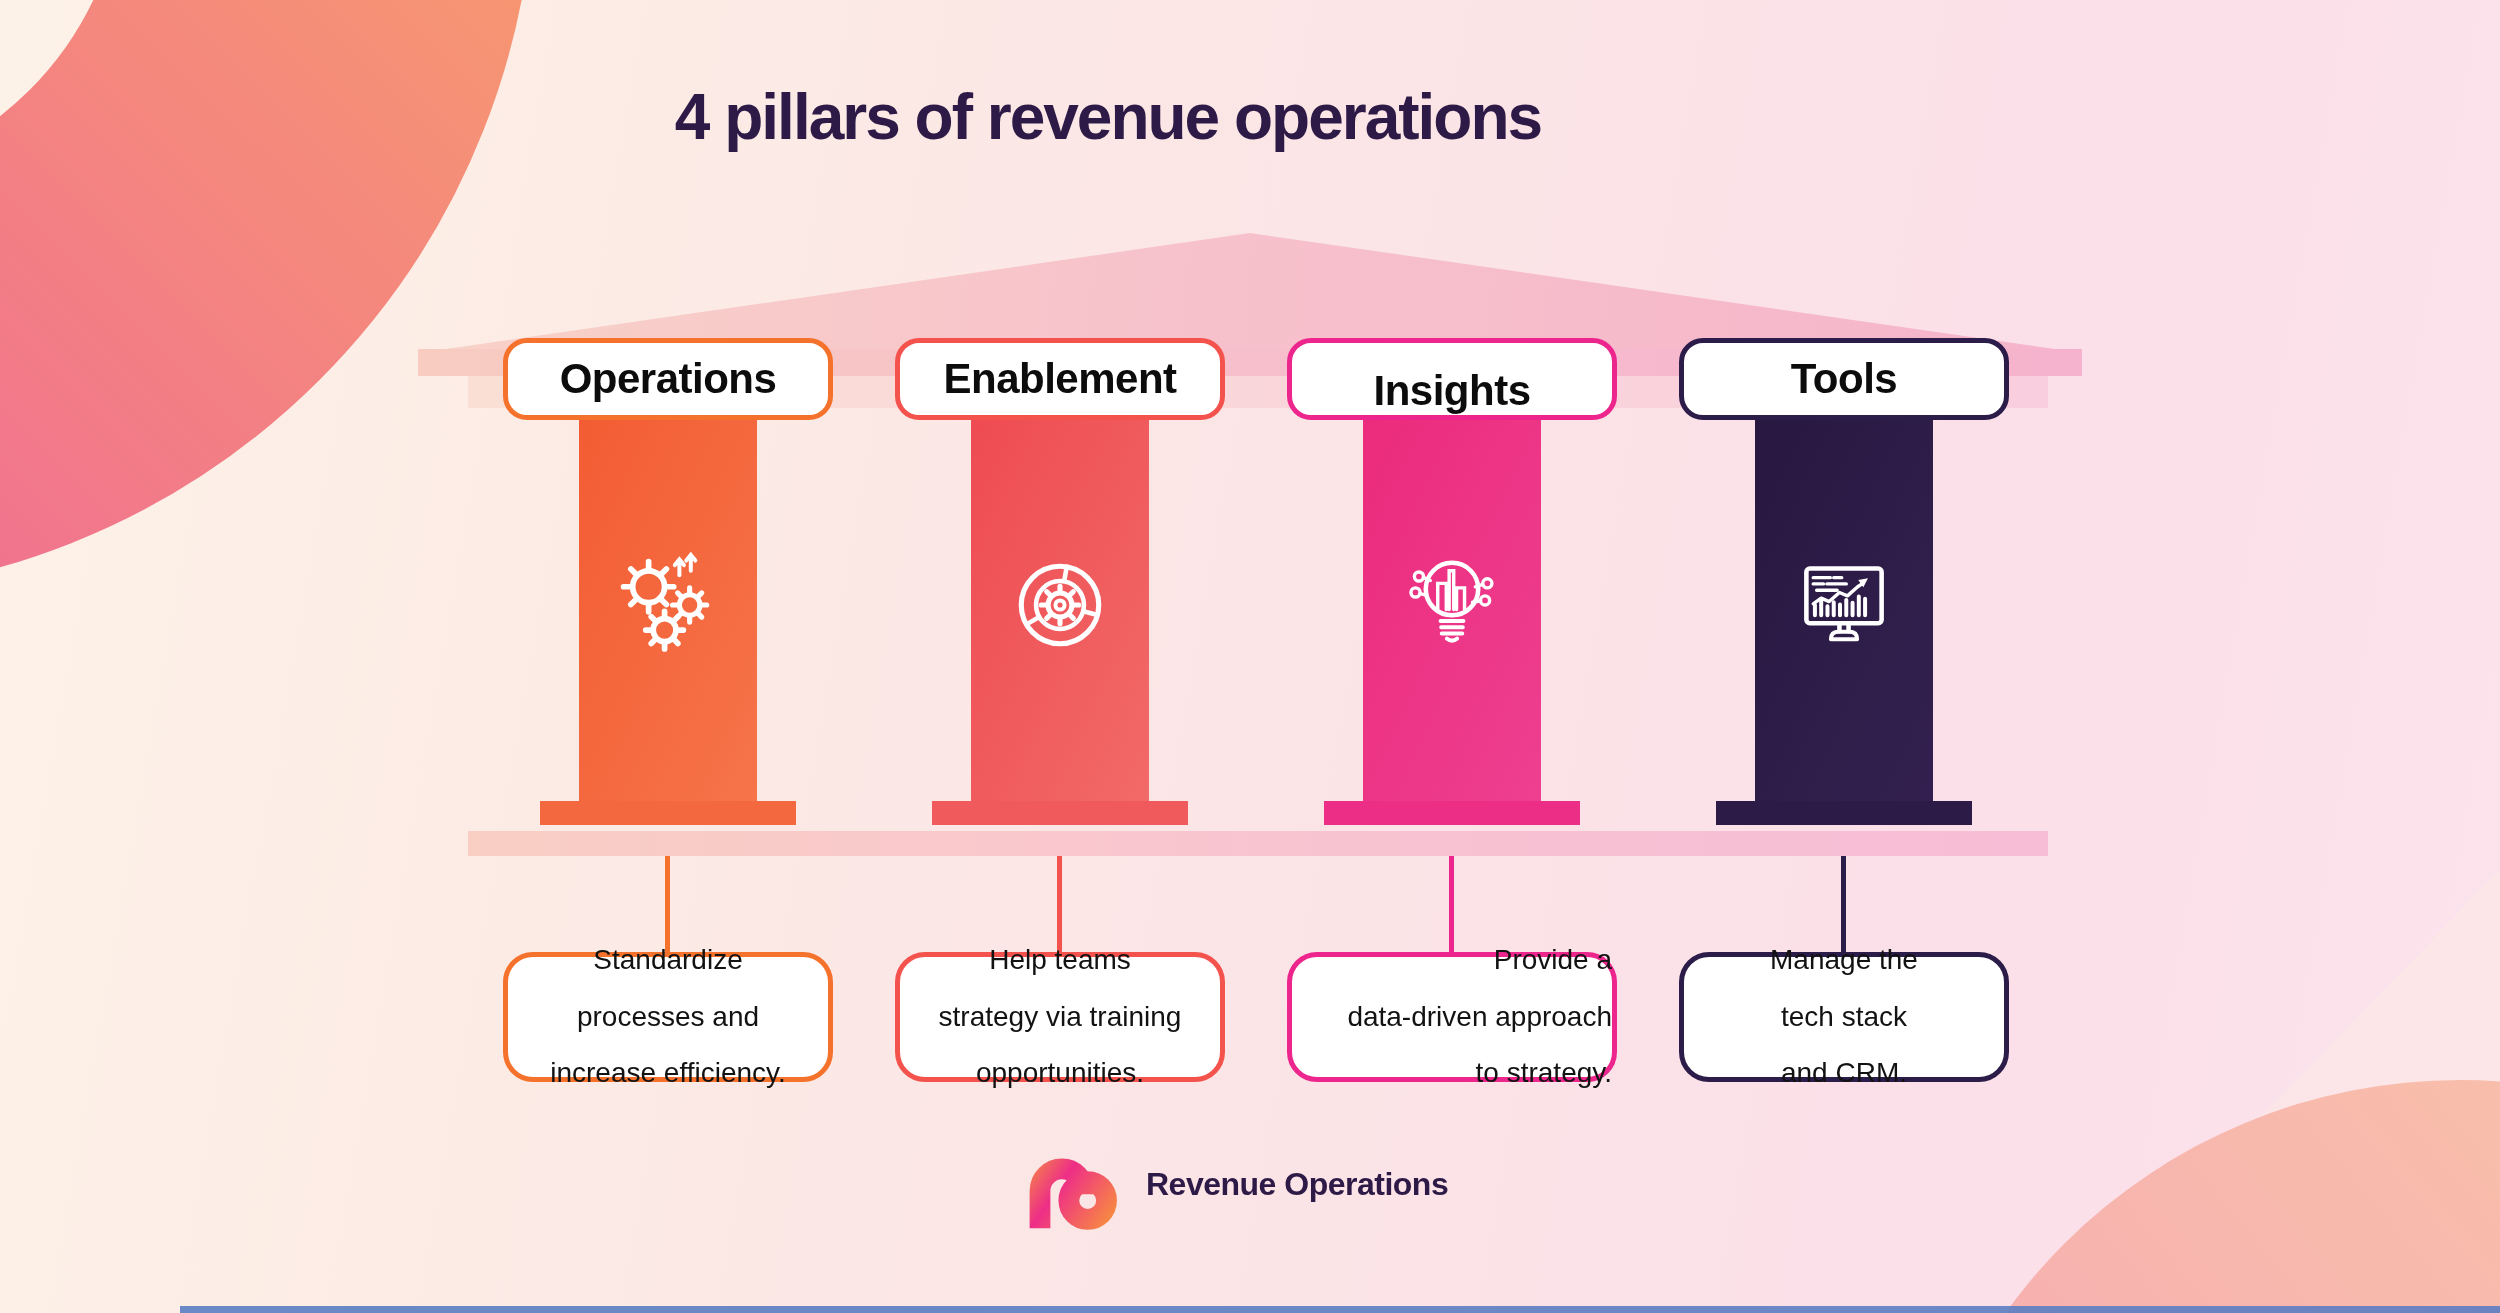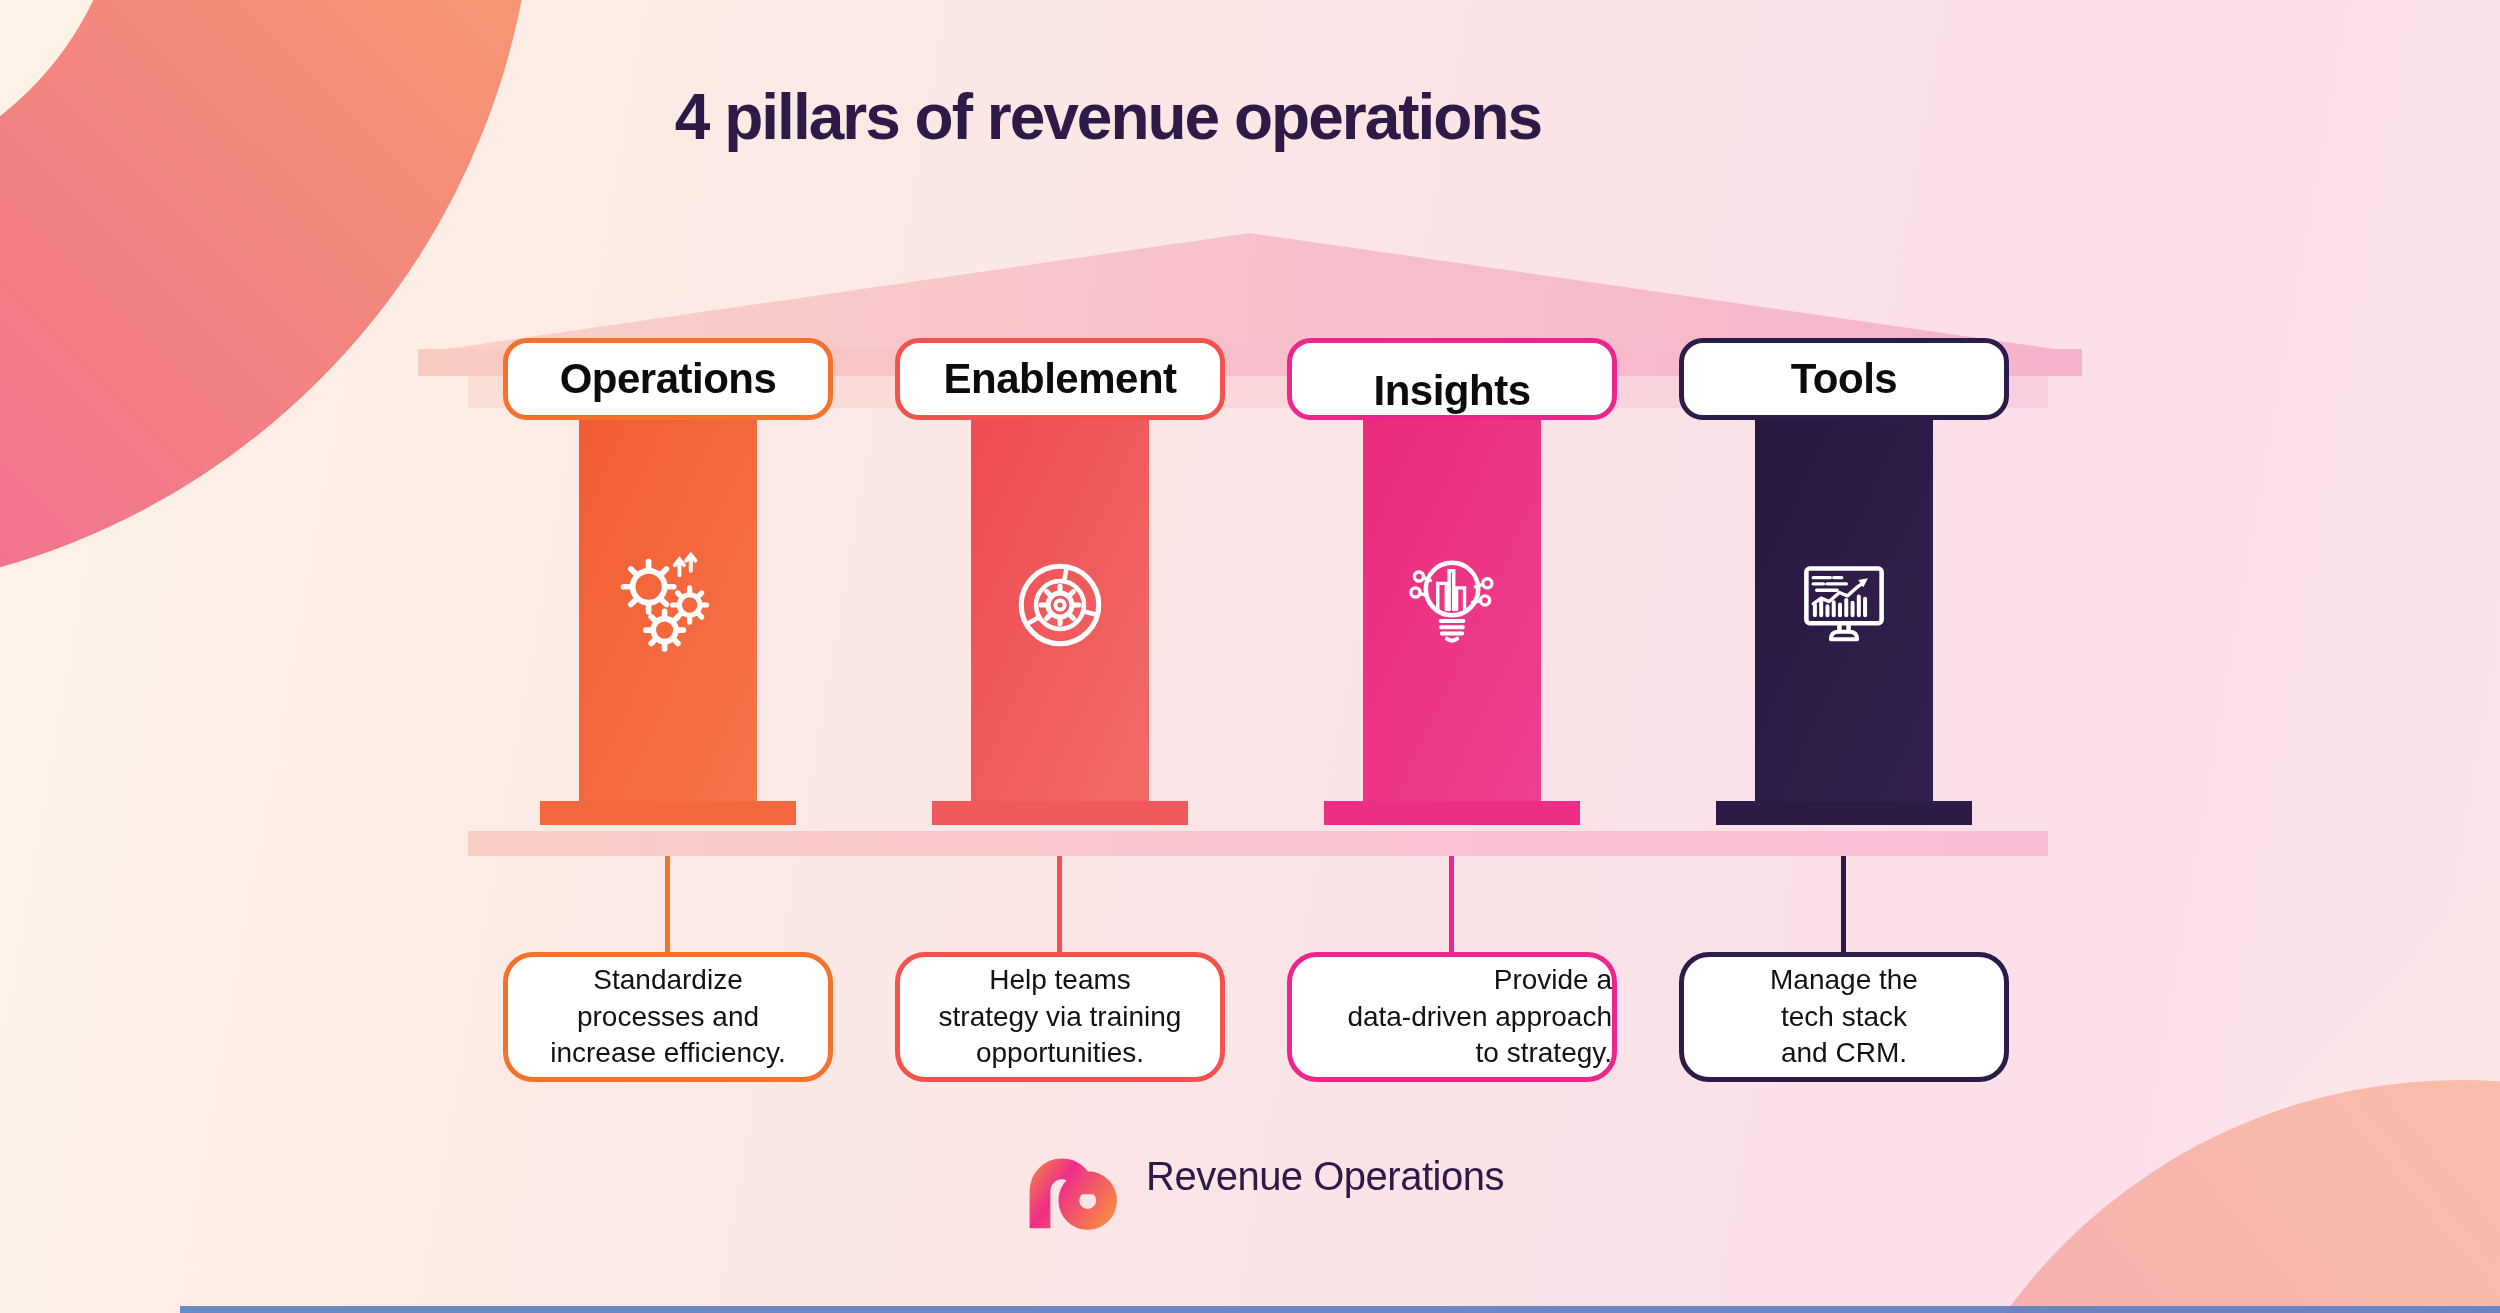--- a/index.html
+++ b/index.html
@@ -43,34 +43,34 @@
   .label-box span{font-size:42px;font-weight:700;letter-spacing:-.5px;color:#0c0c0c;}
   .label-box.p0{border-color:#F5722C;} .label-box.p1{border-color:#F4534D;}
   .label-box.p2{border-color:#EC268C;} .label-box.p3{border-color:#2C1C49;}
   
   .conn{top:856px;width:5px;height:96px;z-index:2;}
   .conn.p0{background:#F5722C;} .conn.p1{background:#F4534D;}
   .conn.p2{background:#EC268C;} .conn.p3{background:#2C1C49;}
   
   .desc-box{top:952px;width:330px;height:130px;background:#fff;border-radius:30px;z-index:3;
             display:flex;flex-direction:column;align-items:center;justify-content:center;
-            border:5px solid #000;box-sizing:border-box;text-align:center;}
+            border:5px solid #000;box-sizing:border-box;text-align:center;gap:20px;}
   .desc-box span{display:block;font-size:28px;line-height:1.3;color:#121212;font-weight:400;}
   .desc-box.p0{border-color:#F5722C;} .desc-box.p1{border-color:#F4534D;}
   .desc-box.p2{border-color:#EC268C;} .desc-box.p3{border-color:#2C1C49;}
   
   .cx0.shaft{left:579px;} .cx1.shaft{left:971px;} .cx2.shaft{left:1363px;} .cx3.shaft{left:1755px;}
   .cx0.cap{left:540px;}   .cx1.cap{left:932px;}   .cx2.cap{left:1324px;}   .cx3.cap{left:1716px;}
   .cx0.label-box,.cx0.desc-box{left:503px;}  .cx1.label-box,.cx1.desc-box{left:895px;}
   .cx2.label-box,.cx2.desc-box{left:1287px;align-items:flex-end;} .cx3.label-box,.cx3.desc-box{left:1679px;}
   .cx0.conn{left:665px;} .cx1.conn{left:1057px;} .cx2.conn{left:1449px;} .cx3.conn{left:1841px;}
   .cx0.icon{left:611px;} .cx1.icon{left:1003px;} .cx2.icon{left:1395px;} .cx3.icon{left:1787px;}
   
   .logo{left:1020px;top:1148px;z-index:3;display:flex;align-items:flex-start;}
-  .logo-text{margin-left:26px;margin-top:4px;font-size:40px;font-weight:400;line-height:48px;
+  .logo-text{margin-left:26px;margin-top:12px;font-size:32px;font-weight:700;line-height:48px;
              letter-spacing:-.5px;color:#2E1A47;}
 </style>
 </head>
 <body>
 
 <svg class="ring-svg" width="1500" height="1500">
   <defs>
     <linearGradient id="ringGrad" x1="1" y1="0" x2="0" y2="1">
       <stop offset="0" stop-color="#F9A466"></stop>
         <stop offset="1" stop-color="#EE639C"></stop>

